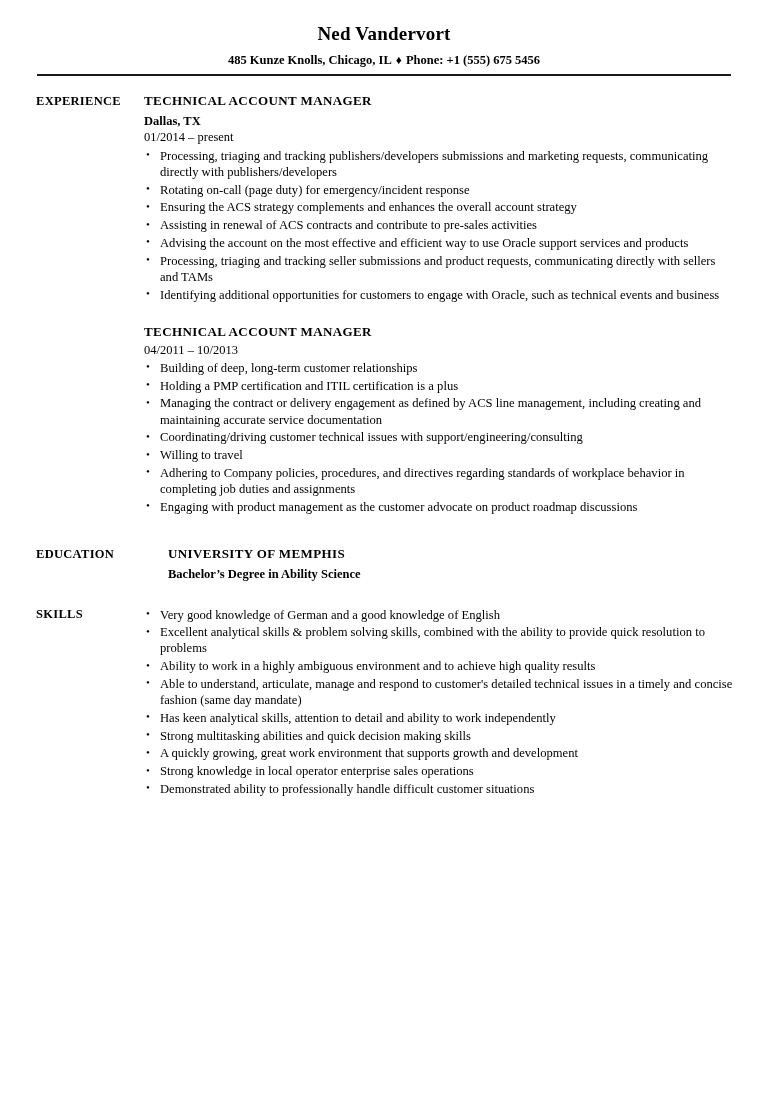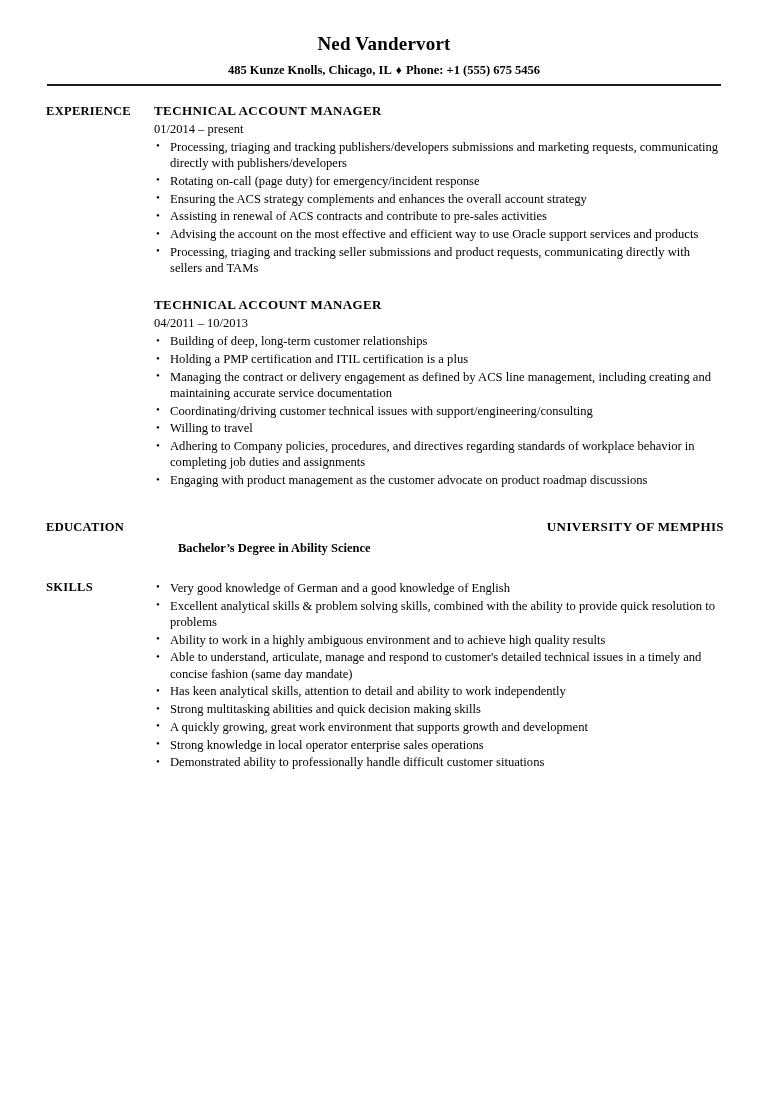--- a/index.html
+++ b/index.html
@@ -14,21 +14,21 @@
     font-family: "Liberation Serif", "DejaVu Serif", serif;
     color: #000000;
     -webkit-font-smoothing: antialiased;
   }
   .page {
     position: relative;
     width: 768px;
     height: 1107px;
     background: #ffffff;
     box-sizing: border-box;
-    padding: 14px;
+    padding: 4px;
     overflow: hidden;
   }
 
   
   .doc-header {
     padding-top: 18px;
     text-align: center;
   }
   .applicant-name {
     font-size: 19px;
@@ -106,21 +106,20 @@
   }
 
   
   .school-name {
     font-size: 13px;
     font-weight: bold;
     letter-spacing: 0.4px;
     line-height: 1.45;
     text-transform: uppercase;
     margin: 0;
-    text-align: right;
   }
   .degree-name {
     font-size: 12.5px;
     font-weight: bold;
     line-height: 1.45;
     margin: 2px 0 0 0;
   }
 
   
   ul.bullets {
@@ -159,28 +158,30 @@
     </div>
     <div class="header-rule"></div>
   </div>
 
   <div class="section section-experience">
     <div class="section-label">EXPERIENCE</div>
     <div class="section-body">
 
       <div class="job-entry">
         <div class="job-title">TECHNICAL ACCOUNT MANAGER</div>
+        <div class="job-location">Dallas, TX</div>
         <div class="job-dates">01/2014 – present</div>
         <ul class="bullets">
           <li>Processing, triaging and tracking publishers/developers submissions and marketing requests, communicating directly with publishers/developers</li>
           <li>Rotating on-call (page duty) for emergency/incident response</li>
           <li>Ensuring the ACS strategy complements and enhances the overall account strategy</li>
           <li>Assisting in renewal of ACS contracts and contribute to pre-sales activities</li>
           <li>Advising the account on the most effective and efficient way to use Oracle support services and products</li>
           <li>Processing, triaging and tracking seller submissions and product requests, communicating directly with sellers and TAMs</li>
+          <li>Identifying additional opportunities for customers to engage with Oracle, such as technical events and business</li>
         </ul>
       </div>
 
       <div class="job-entry">
         <div class="job-title">TECHNICAL ACCOUNT MANAGER</div>
         <div class="job-dates">04/2011 – 10/2013</div>
         <ul class="bullets">
           <li>Building of deep, long-term customer relationships</li>
           <li>Holding a PMP certification and ITIL certification is a plus</li>
           <li>Managing the contract or delivery engagement as defined by ACS line management, including creating and maintaining accurate service documentation</li>

